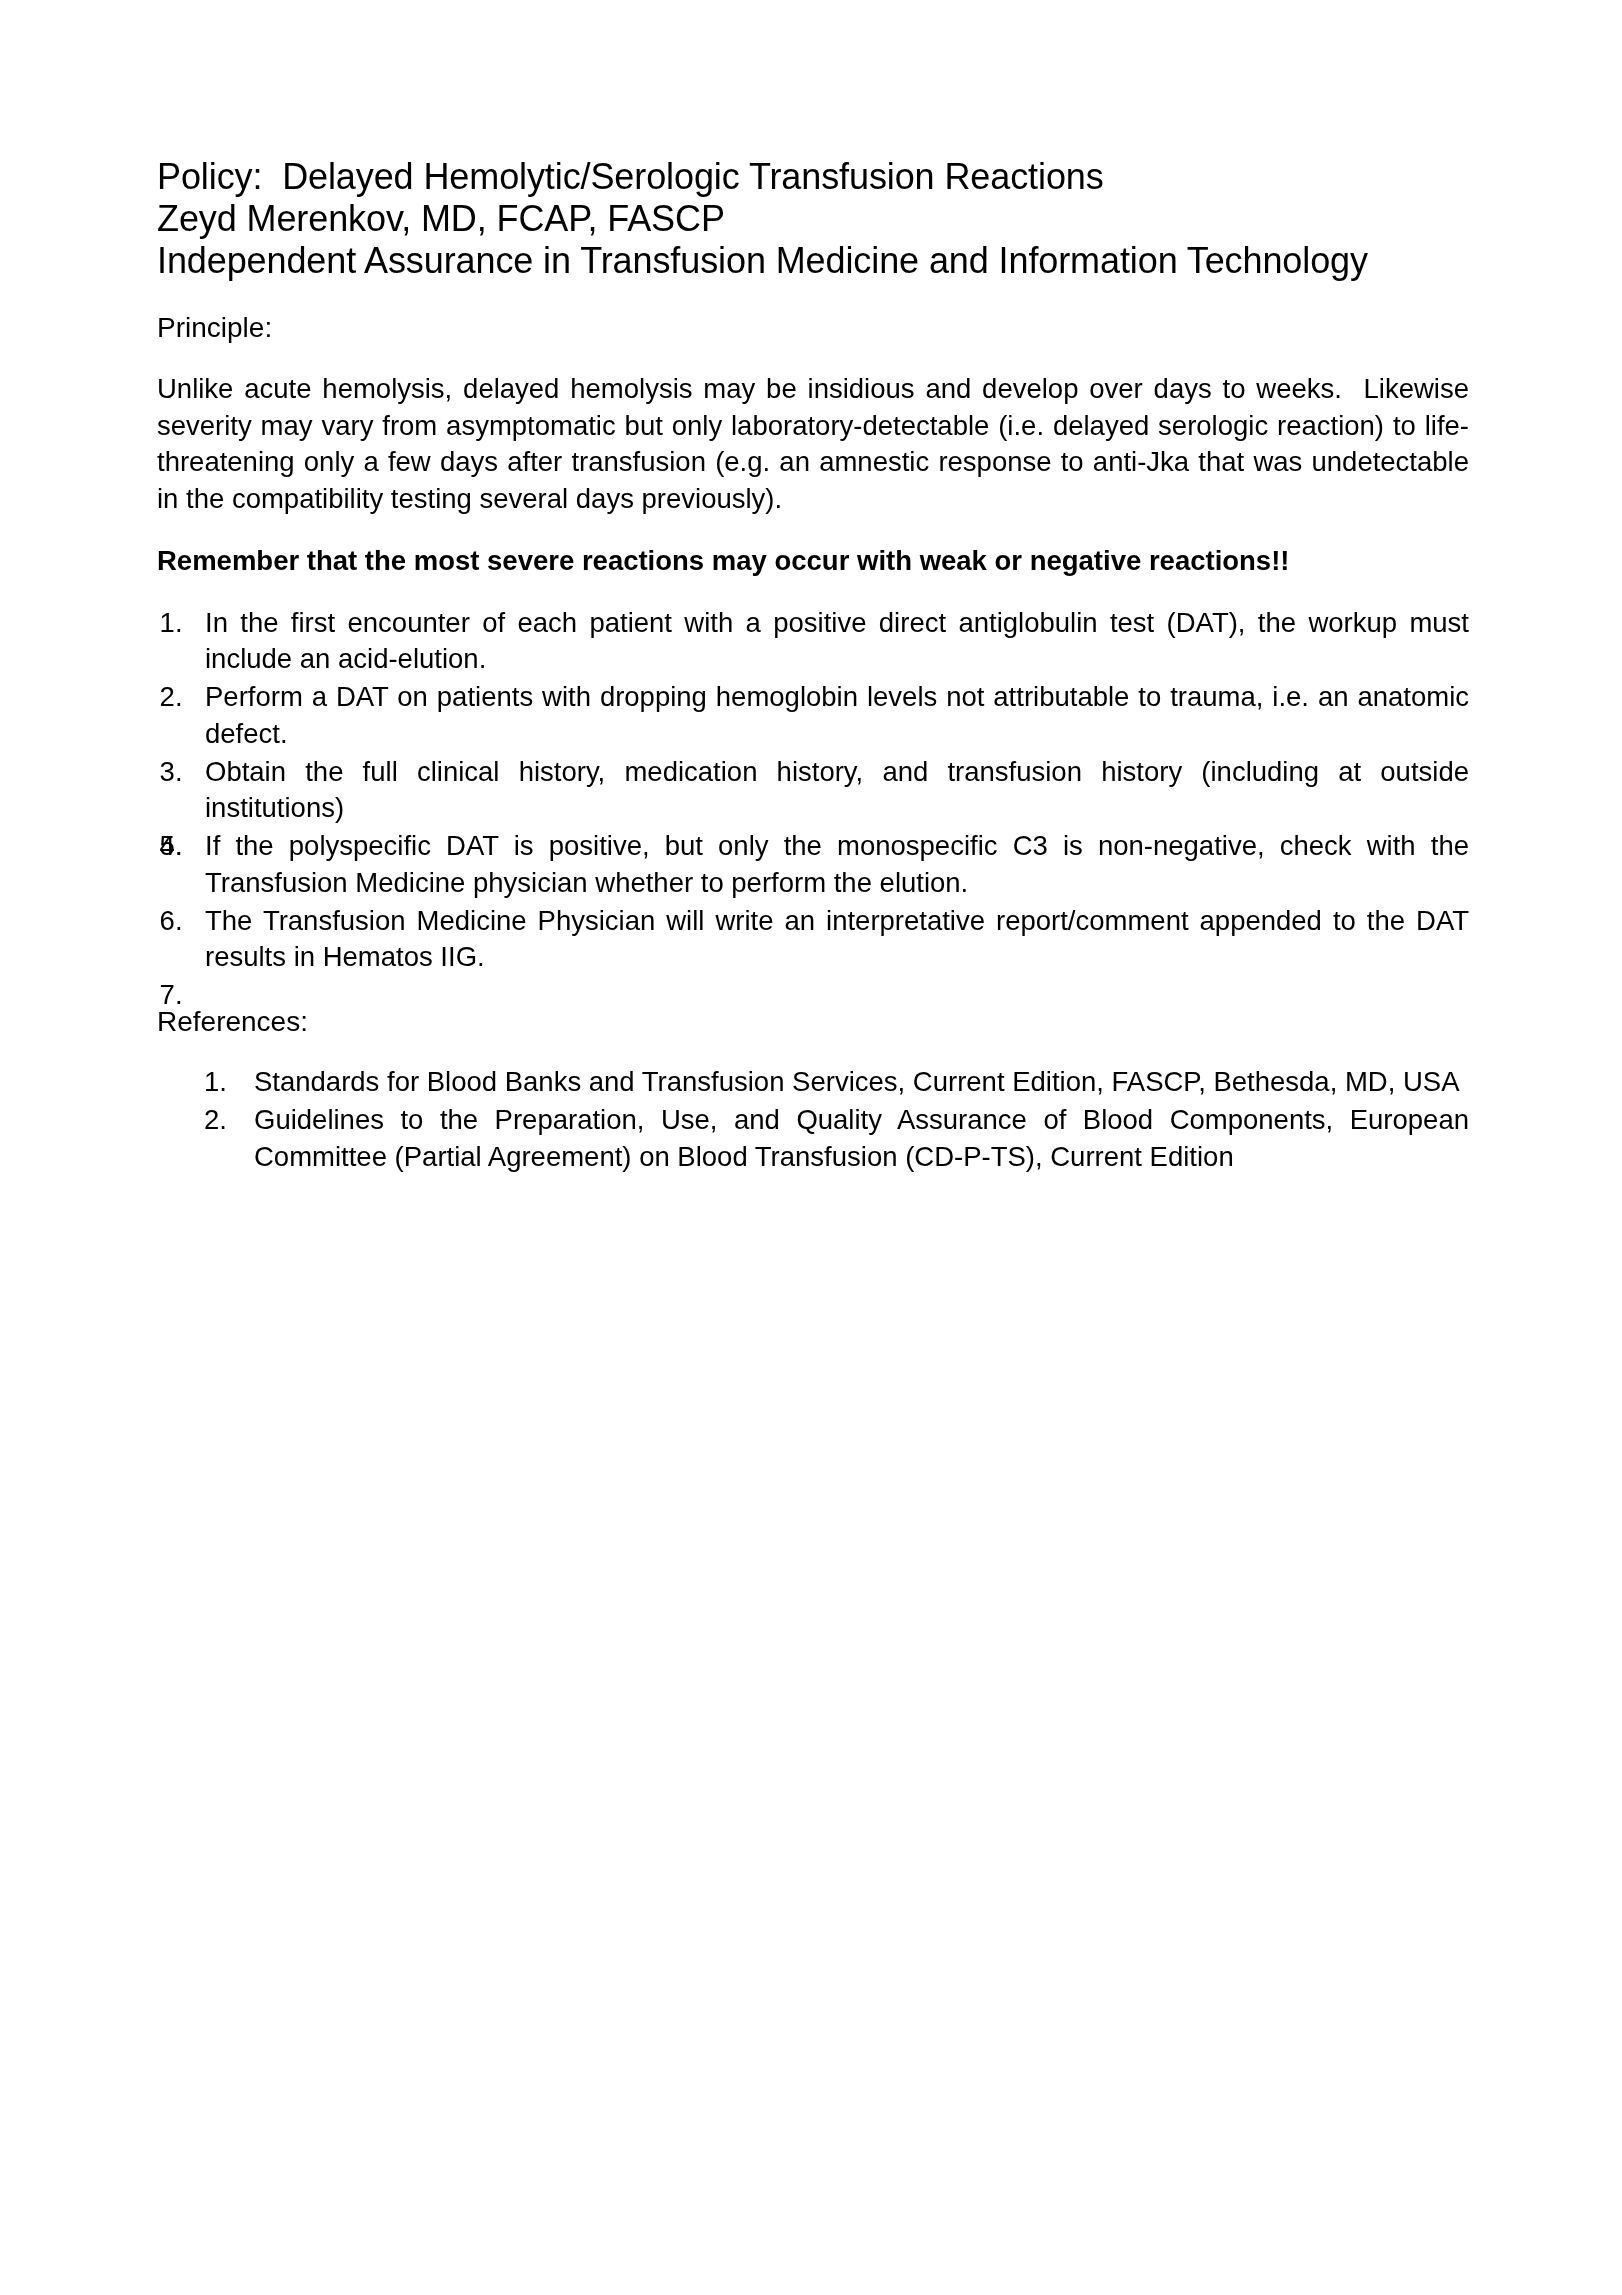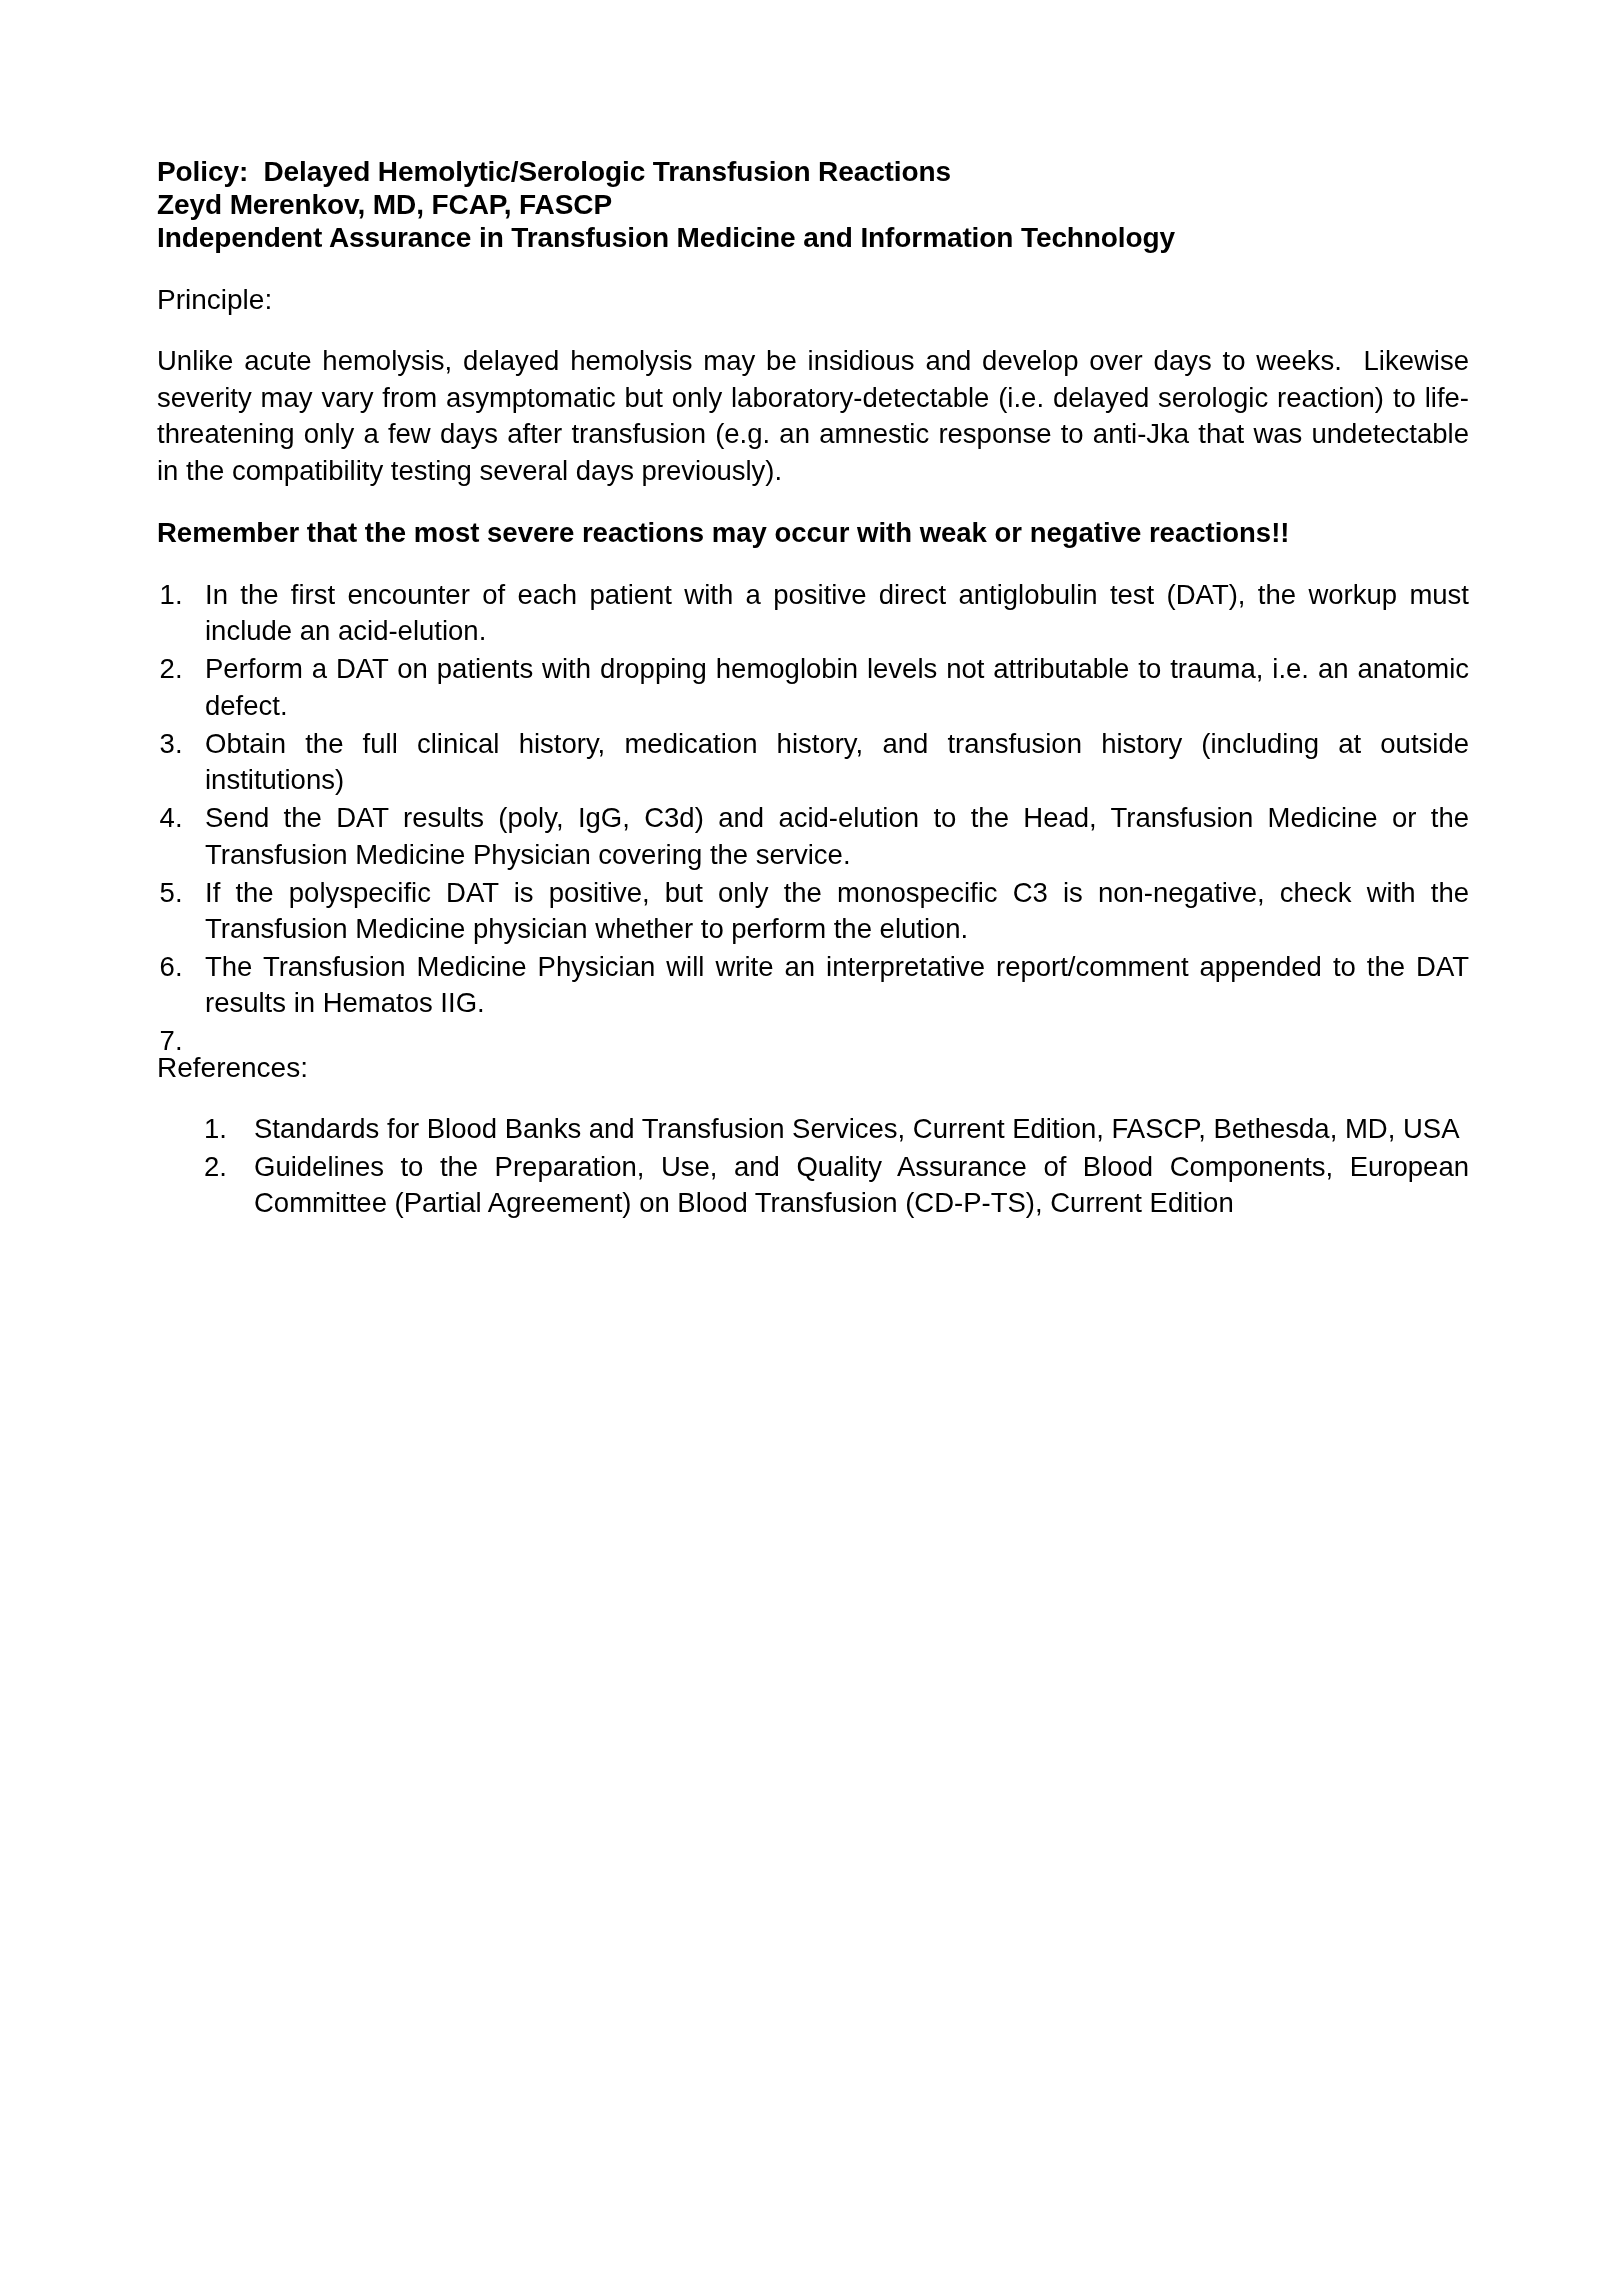--- a/index.html
+++ b/index.html
@@ -22,22 +22,22 @@
   }
   .doc {
     width: 1312px;
   }
 
   
   .title-block {
     margin: 0 0 9.2px 0;
   }
   .title-line {
-    font-size: 28px;
-    font-weight: bold;
+    font-size: 36px;
+    font-weight: normal;
     line-height: 1.17;
     letter-spacing: -0.1px;
     white-space: pre-wrap;
   }
   .section-heading {
     font-size: 28px;
     font-weight: normal;
     line-height: 1.17;
     margin: 30px 0 0 0;
   }
@@ -117,21 +117,20 @@
       <li>
         <span class="marker">2.</span>
         <span>Perform a DAT on patients with dropping hemoglobin levels not attributable to trauma, i.e. an anatomic defect.</span>
       </li>
       <li>
         <span class="marker">3.</span>
         <span>Obtain the full clinical history, medication history, and transfusion history (including at outside institutions)</span>
       </li>
       <li>
         <span class="marker">4.</span>
-        <span>Send the DAT results (poly, IgG, C3d) and acid-elution to the Head, Transfusion Medicine or the Transfusion Medicine Physician covering the service.</span>
       </li>
       <li>
         <span class="marker">5.</span>
         <span>If the polyspecific DAT is positive, but only the monospecific C3 is non-negative, check with the Transfusion Medicine physician whether to perform the elution.</span>
       </li>
       <li>
         <span class="marker">6.</span>
         <span>The Transfusion Medicine Physician will write an interpretative report/comment appended to the DAT results in Hematos IIG.</span>
       </li>
       <li>

